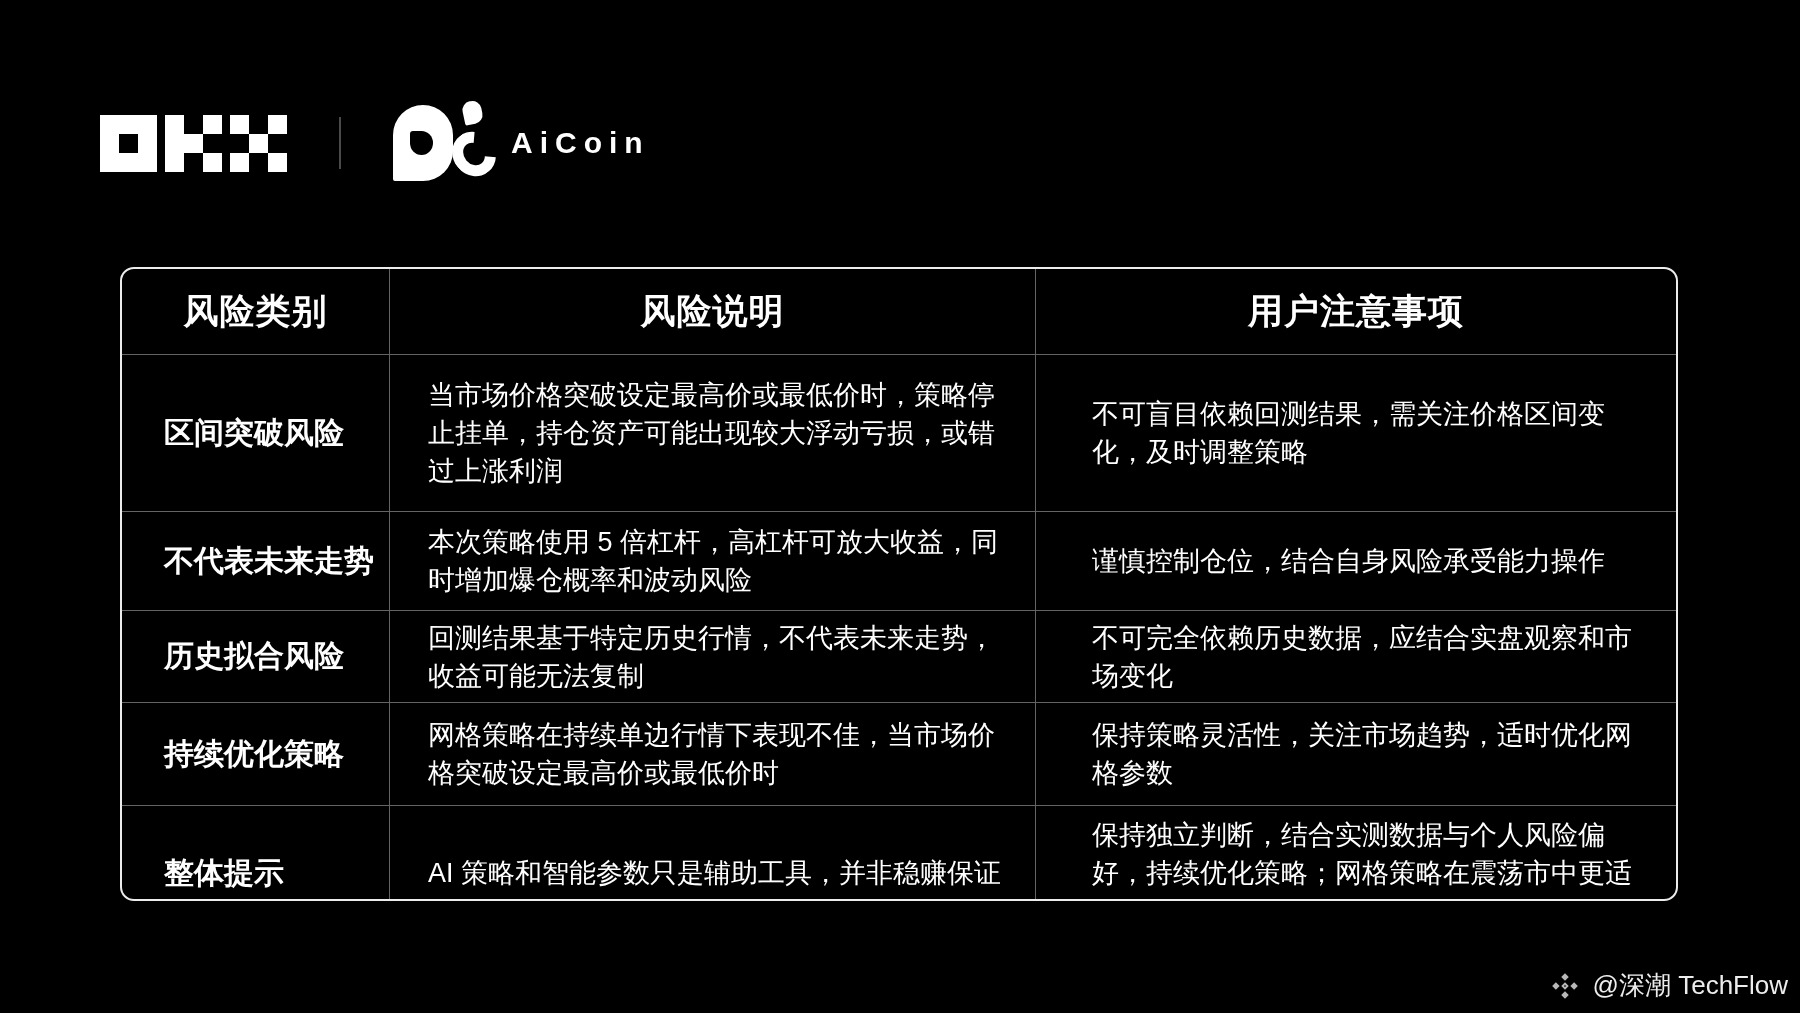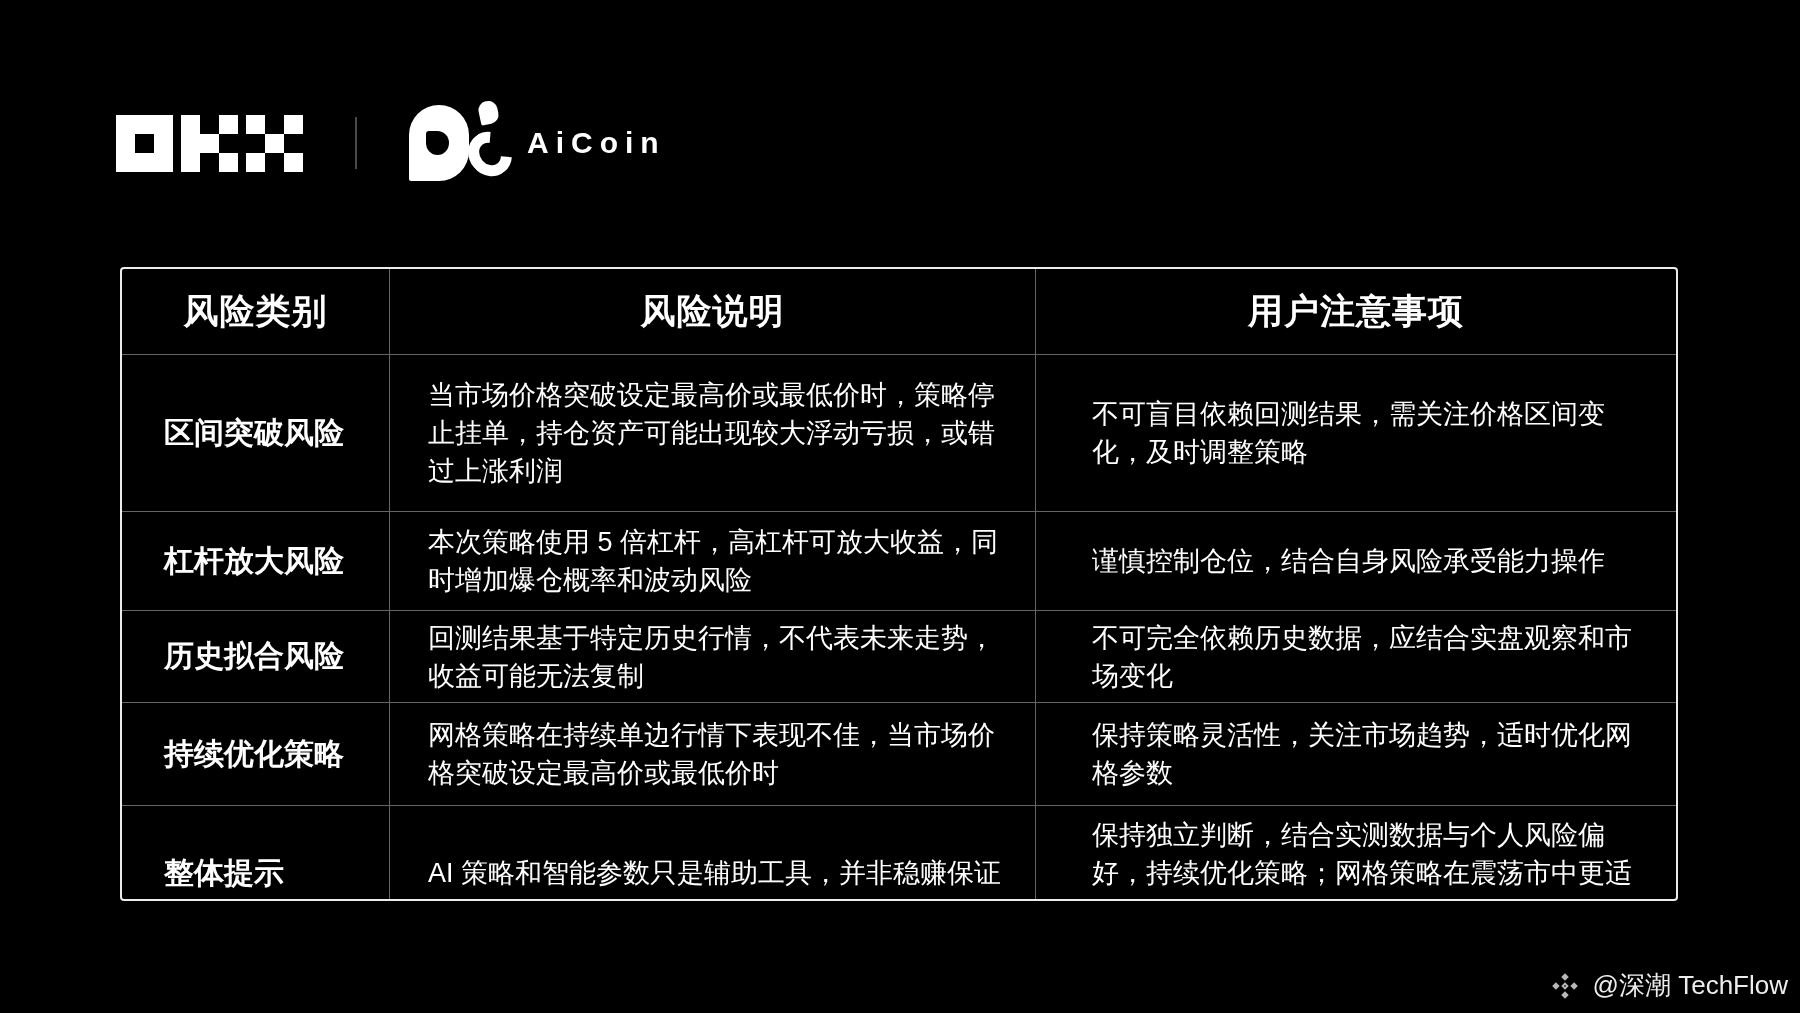--- a/index.html
+++ b/index.html
@@ -8,38 +8,38 @@
   }
   *{margin:0;padding:0;box-sizing:border-box}
   html,body{background:#000}
   .stage{
     position:relative;width:1800px;height:1013px;background:var(--bg);
     color:var(--text);overflow:hidden;
     font-family:"Liberation Sans","DejaVu Sans",sans-serif;
   }
 
   
-  .logo-row{position:absolute;left:116px;top:98px;height:90px;display:flex;align-items:center}
+  .logo-row{position:absolute;left:100px;top:98px;height:90px;display:flex;align-items:center}
   .okx{display:flex;gap:8px}
   .glyph{width:57px;height:57px;display:grid;grid-template-columns:repeat(3,19px);grid-template-rows:repeat(3,19px)}
   .glyph i{display:block}
   .glyph i.f{background:#fff}
   .logo-divider{width:2px;height:52px;background:#4a4a4a;margin:0 52px}
   .aicoin{display:flex;align-items:center}
   .ai-mark{position:relative;width:104px;height:84px}
   .ai-a{position:absolute;left:0;top:4px;width:60px;height:76px;background:#fff;border-radius:30px 30px 30px 2px}
   .ai-a::after{content:"";position:absolute;left:17px;top:26px;width:23px;height:24px;background:#000;border-radius:3px 50% 50% 50%}
   .ai-dot{position:absolute;left:70px;top:0;width:19px;height:23px;background:#fff;border-radius:9px 9px 9px 2px;transform:rotate(-12deg)}
   .ai-c{position:absolute;left:60px;top:30px;width:42px;height:46px;border:11px solid #fff;border-right-color:transparent;border-radius:50%;transform:rotate(-40deg)}
   .ai-text{margin-left:14px;font-size:30px;font-weight:700;letter-spacing:7px;color:#fff}
 
   
   .risk-table{
     position:absolute;left:120px;top:267px;width:1558px;height:634px;
-    border:2px solid var(--border-outer);border-radius:4px;overflow:hidden;
+    border:2px solid var(--border-outer);border-radius:14px;overflow:hidden;
     display:grid;grid-template-columns:267px 646px 1fr;
     grid-template-rows:85px 157px 99px 92px 103px 1fr;
   }
   .trow{display:contents}
   .cell{display:flex;align-items:center}
   .cell.c2,.cell.c3{border-left:1px solid var(--border-inner)}
   .trow.body .cell{border-top:1px solid var(--border-inner)}
   .cell.head{justify-content:center;font-size:35px;font-weight:600;letter-spacing:1px}
   .cell.cat{padding-left:42px;font-size:30px;font-weight:600}
   .cell.body-txt{padding:10px 34px 10px 38px;font-size:27px;line-height:38px;font-weight:500}
@@ -110,21 +110,21 @@
       <div class="cell head c3">用户注意事项</div>
     </div>
 
     <div class="trow body">
       <div class="cell cat c1">区间突破风险</div>
       <div class="cell body-txt c2">当市场价格突破设定最高价或最低价时，策略停止挂单，持仓资产可能出现较大浮动亏损，或错过上涨利润</div>
       <div class="cell body-txt c3">不可盲目依赖回测结果，需关注价格区间变化，及时调整策略</div>
     </div>
 
     <div class="trow body">
-      <div class="cell cat c1">杠杆放大风险</div>
+      <div class="cell cat c1">不代表未来走势</div>
       <div class="cell body-txt c2">本次策略使用 5 倍杠杆，高杠杆可放大收益，同时增加爆仓概率和波动风险</div>
       <div class="cell body-txt c3">谨慎控制仓位，结合自身风险承受能力操作</div>
     </div>
 
     <div class="trow body">
       <div class="cell cat c1">历史拟合风险</div>
       <div class="cell body-txt c2">回测结果基于特定历史行情，不代表未来走势，收益可能无法复制</div>
       <div class="cell body-txt c3">不可完全依赖历史数据，应结合实盘观察和市场变化</div>
     </div>
 

